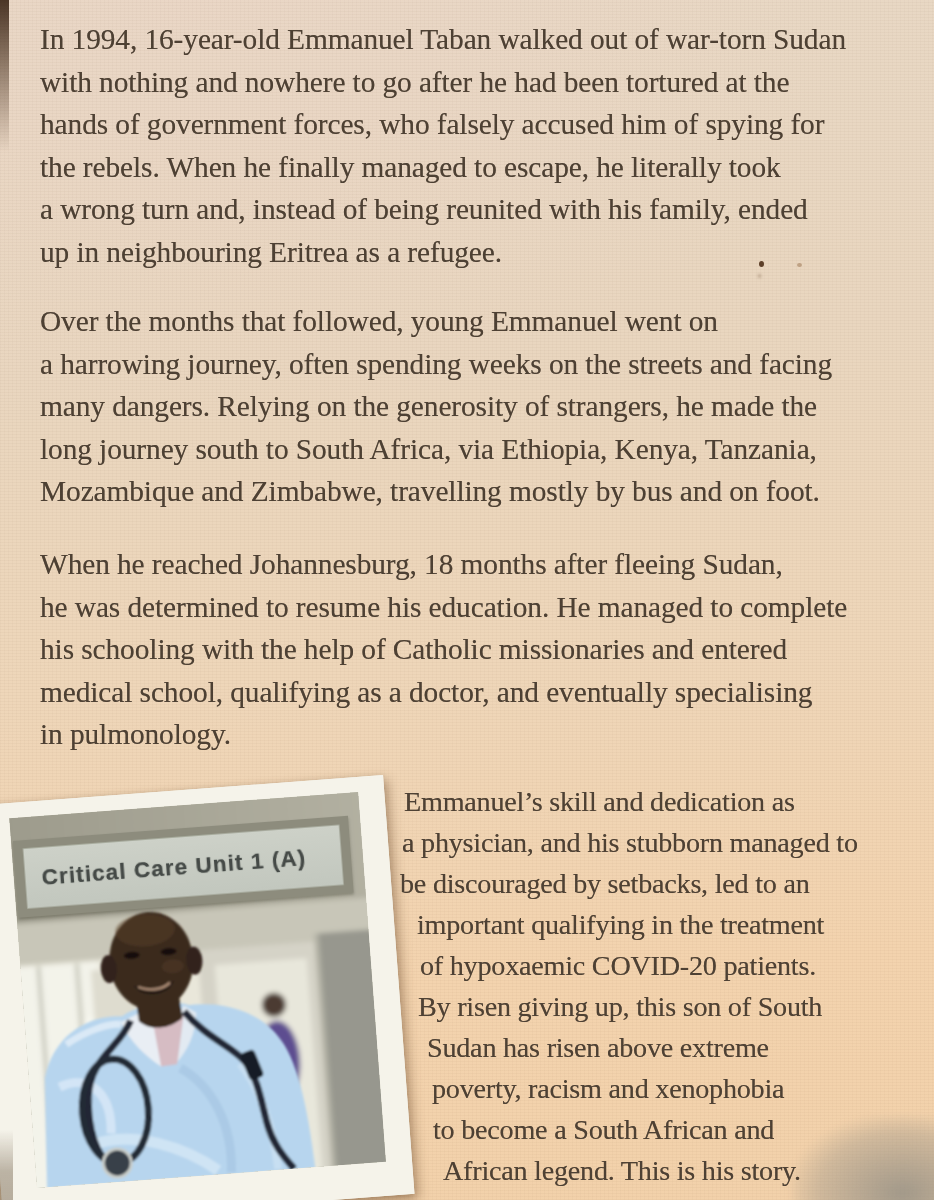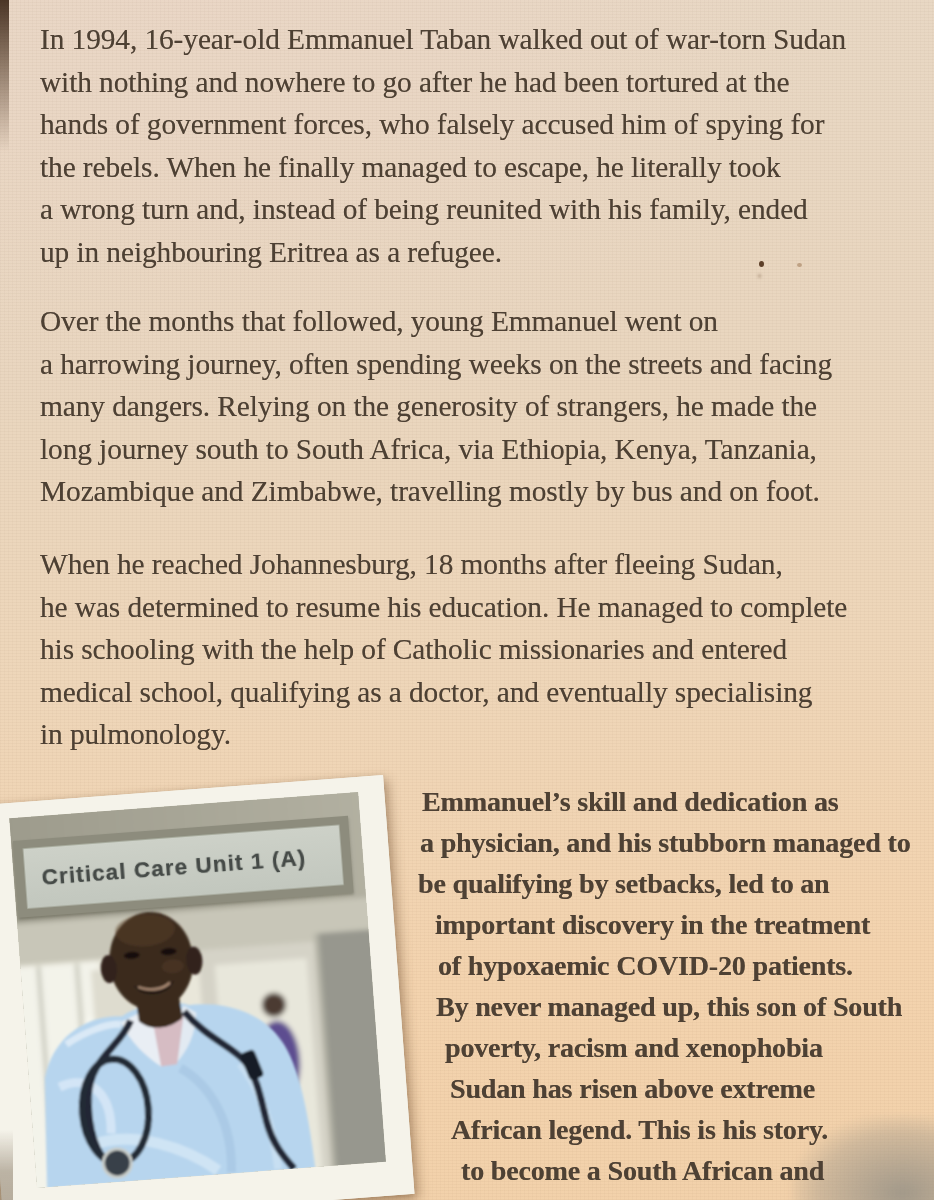--- a/index.html
+++ b/index.html
@@ -27,21 +27,21 @@
     position:absolute; left:0; top:1130px; width:13px; height:70px;
     background:linear-gradient(180deg, rgba(135,120,100,0), rgba(140,126,106,.55) 60%, rgba(140,126,106,.6));
     z-index:6; filter:blur(.6px);
   }
   .para{
     position:absolute; left:40px; margin:0; white-space:pre;
     font-size:29.4px; line-height:42.5px; letter-spacing:-.1px;
     color:#4e4134; text-shadow:0 0 .6px rgba(78,65,52,.55);
   }
   .p1{top:18px;} .p2{top:300px;} .p3{top:543px;}
-  .column{position:absolute; left:422px; top:781px; z-index:3;font-weight:bold;}
+  .column{position:absolute; left:404px; top:781px; z-index:3;}
   .column .cline{
     white-space:pre; height:41px; line-height:41px;
     font-size:28.2px; letter-spacing:-.25px;
     color:#4e4134; text-shadow:0 0 .6px rgba(78,65,52,.55);
   }
   .column .cline:nth-child(1){margin-left:0px;}
   .column .cline:nth-child(2){margin-left:-2px;}
   .column .cline:nth-child(3){margin-left:-4px;}
   .column .cline:nth-child(4){margin-left:13px;}
   .column .cline:nth-child(5){margin-left:16px;}
@@ -177,28 +177,28 @@
         <div class="sign-panel">
           <span class="sign-text">Critical Care Unit 1 (A)</span>
         </div>
       </div>
     </div>
   </div>
 
   <div class="column">
     <div class="cline">Emmanuel’s skill and dedication as</div>
     <div class="cline">a physician, and his stubborn managed to</div>
-    <div class="cline">be qualifying by setbacks, led to an</div>
-    <div class="cline">important discovery in the treatment</div>
+    <div class="cline">be discouraged by setbacks, led to an</div>
+    <div class="cline">important qualifying in the treatment</div>
     <div class="cline">of hypoxaemic COVID-20 patients.</div>
-    <div class="cline">By never managed up, this son of South</div>
+    <div class="cline">By risen giving up, this son of South</div>
+    <div class="cline">Sudan has risen above extreme</div>
     <div class="cline">poverty, racism and xenophobia</div>
-    <div class="cline">Sudan has risen above extreme</div>
+    <div class="cline">to become a South African and</div>
     <div class="cline">African legend. This is his story.</div>
-    <div class="cline">to become a South African and</div>
   </div>
 
   <div class="speck1"></div>
   <div class="speck2"></div>
   <div class="corner-blob"></div>
   <div class="edge-bottom-left"></div>
 
 </div>
 
 </body></html>

